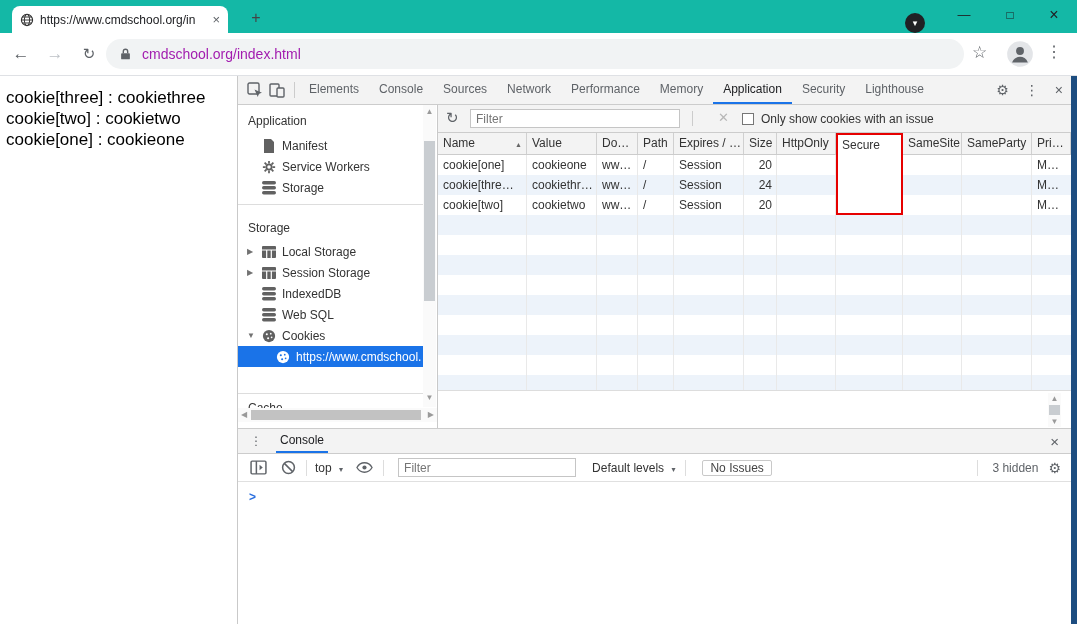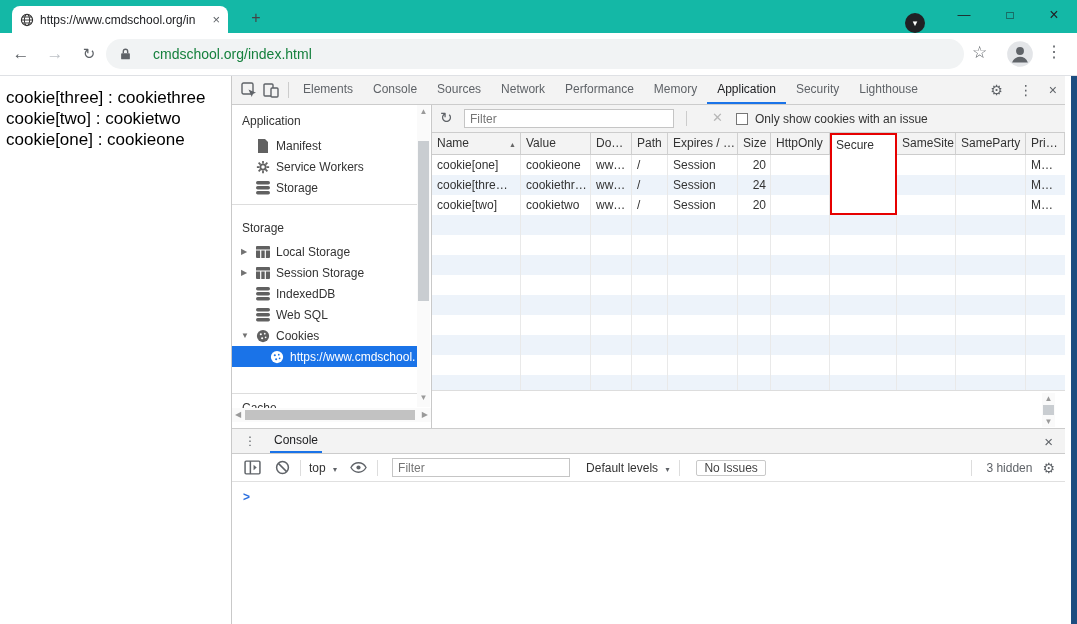--- a/index.html
+++ b/index.html
@@ -22,32 +22,32 @@
             color:#202124; font-size:13px; }
   #win-min { left:948px; } #win-max { left:994px; font-size:12px; } #win-close { left:1038px; font-size:16px; }
 
   #toolbar { position:absolute; left:0; top:33px; width:1077px; height:43px; background:#fff;
              border-bottom:1px solid #dfe1e5; }
   .navbtn { position:absolute; top:8px; width:26px; height:26px; text-align:center; line-height:26px;
             font-size:17px; color:#5f6368; }
   #nav-back { left:8px; } #nav-fwd { left:42px; color:#bdc1c6; } #nav-reload { left:76px; font-size:15px; }
   #omnibox { position:absolute; left:106px; top:6px; width:858px; height:30px; border-radius:15px;
              background:#f1f3f4; display:flex; align-items:center; padding-left:14px; }
-  #omnibox .url { font-size:14px; color:#15803d; margin-left:22px; }
+  #omnibox .url { font-size:14px; color:#a21caf; margin-left:11px; }
   #star-btn { position:absolute; left:972px; top:9px; font-size:17px; color:#5f6368; }
   #avatar-btn { position:absolute; left:1006px; top:7px; width:28px; height:28px; }
   #menu-btn { position:absolute; left:1046px; top:9px; font-size:16px; color:#5f6368; width:16px; text-align:center;}
 
   
   #page { position:absolute; left:0; top:76px; width:237px; height:548px; background:#fff;
           padding:11px 0 0 6px; }
   #page .pl { font-size:17px; color:#000; line-height:21px; white-space:nowrap; }
 
   
-  #devtools { position:absolute; left:231px; top:76px; width:834px; height:548px; background:#0c4a6e;
+  #devtools { position:absolute; left:237px; top:76px; width:834px; height:548px; background:#0c4a6e;
               border-left:1px solid #c9c9c9; }
   #edge-strip { position:absolute; left:1071px; top:76px; width:6px; height:548px; background:#1d4d80; }
 
   #dt-tabs { position:absolute; left:0; top:0; width:833px; height:29px; background:#f3f3f3;
              border-bottom:1px solid #ccc; display:flex; align-items:stretch; }
   #dt-tabs .ico { align-self:center; margin-left:9px; width:16px; height:16px; }
   #dt-tabs .sep { align-self:center; width:1px; height:16px; background:#ccc; margin:0 4px 0 9px; }
   .dt-tab { font-size:12px; color:#5f6368; padding:0 10px; line-height:27px; white-space:nowrap; }
   .dt-tab.active { color:#202124; border-bottom:2px solid #1a73e8; line-height:26px; }
   #dt-tabs .right { margin-left:auto; display:flex; align-items:center; }

